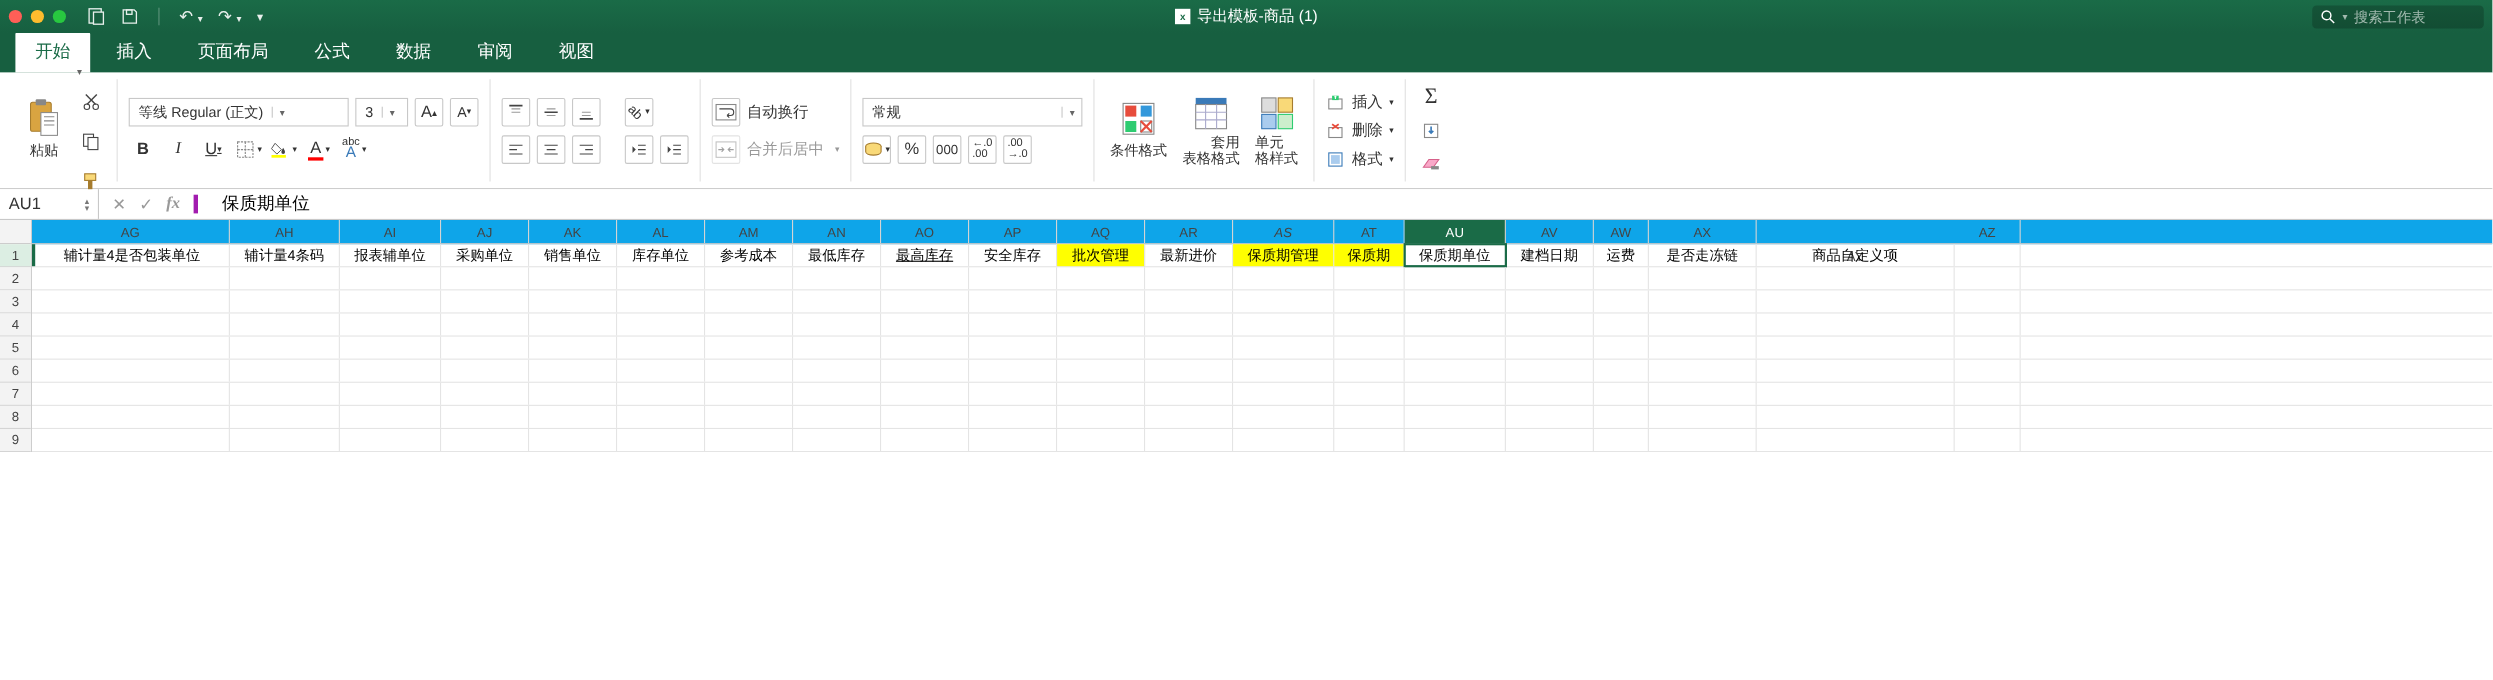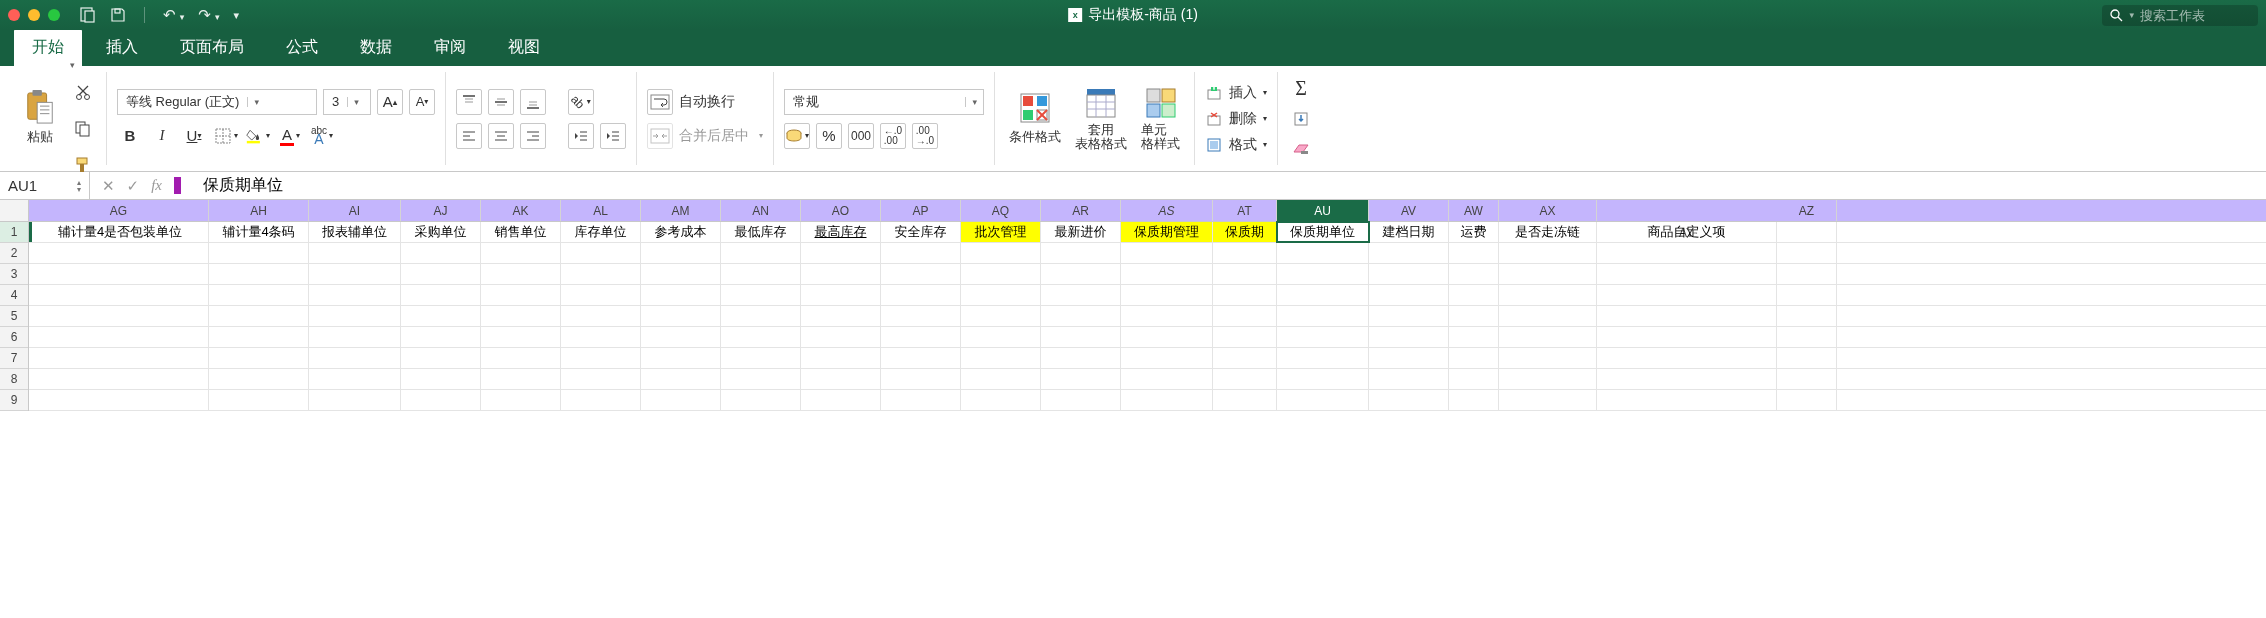--- a/index.html
+++ b/index.html
@@ -39,31 +39,31 @@
   .font-name { width: 200px; }
   .font-size { width: 48px; }
   
   svg { display: block; }
   
   
   .fbar { height: 28px; border-bottom: 1px solid #c8c8c8; display: flex; align-items: center; background: #fff; }
   .namebox { width: 90px; border-right: 1px solid #c8c8c8; padding: 0 8px; font-size: 15px; display: flex; align-items: center; justify-content: space-between; height: 100%; }
   .namebox .spin { display: flex; flex-direction: column; font-size: 8px; color: #777; line-height: 7px; }
   .fbar-btns { display: flex; gap: 12px; padding: 0 12px; color: #999; font-size: 15px; align-items: center; }
-  .fx { font-style: italic; font-family: Georgia, serif; border-right: 7px solid #a21caf; padding-right: 12px; height: 100%; display: flex; align-items: center; }
+  .fx { font-style: italic; font-family: Georgia, serif; border-right: 4px solid #a21caf; padding-right: 12px; height: 100%; display: flex; align-items: center; font-weight: bold; }
   .formula-input { flex: 1; padding: 0 10px; font-size: 16px; border: none; outline: none; }
   
   
   .grid { display: flex; }
   .rowhdrs { display: flex; flex-direction: column; border-right: 1px solid #c8c8c8; }
   .corner { height: 22px; background: #f3f3f3; border-bottom: 1px solid #c8c8c8; width: 28px; }
   .rowhdr { height: 21px; width: 28px; background: #f3f3f3; border-bottom: 1px solid #d4d4d4; display: flex; align-items: center; justify-content: center; font-size: 12px; color: #444; }
   .rowhdr.sel { background: #dceee3; }
   .gridmain { flex: 1; overflow: hidden; }
-  .colhdrs { display: flex; height: 22px; background: #c4b5fd; border-bottom: 1px solid #c8c8c8; }
+  .colhdrs { display: flex; height: 22px; background: #0ea5e9; border-bottom: 1px solid #c8c8c8; }
   .colhdr { border-right: 1px solid #d4d4d4; display: flex; align-items: center; justify-content: center; font-size: 12px; color: #444; flex-shrink: 0; }
   .colhdr.sel { background: #1a6b47; color: #fff; }
   .datarow { display: flex; height: 21px; border-bottom: 1px solid #e4e4e4; }
   .cell { border-right: 1px solid #e4e4e4; font-size: 13px; padding: 0 3px; display: flex; align-items: center; overflow: hidden; white-space: nowrap; flex-shrink: 0; }
   .cell.hl { background: #ffff00; }
   .cell.sel { outline: 2px solid #1a6b47; outline-offset: -1px; }
   .cell.r1 { font-size: 13px; color: #000; justify-content: center; }
   .r1-left-edge { border-left: 3px solid #1a6b47; }
   
   .ins-menu { display: flex; align-items: center; gap: 6px; font-size: 14px; cursor: pointer; padding: 2px 0; }
@@ -348,21 +348,21 @@
         <div class="ico">
             <svg width="32" height="32" viewBox="0 0 32 32">
               <rect x="2" y="2" width="28" height="6" fill="#3a7ab8"></rect>
               <rect x="2" y="8" width="28" height="22" fill="none" stroke="#888"></rect>
               <line x1="2" y1="15" x2="30" y2="15" stroke="#aac"></line>
               <line x1="2" y1="22" x2="30" y2="22" stroke="#aac"></line>
               <line x1="11" y1="8" x2="11" y2="30" stroke="#aac"></line>
               <line x1="21" y1="8" x2="21" y2="30" stroke="#aac"></line>
             </svg>
           </div>
-        <span style="white-space:pre-line;text-align:center;line-height:14px">套用
+        <span style="white-space:pre-line;text-align:right;line-height:14px">套用
 表格格式</span>
       </div>
       <div class="big-btn">
         <div class="ico">
             <svg width="32" height="32" viewBox="0 0 32 32">
               <rect x="2" y="2" width="13" height="13" fill="#ddd" stroke="#888"></rect>
               <rect x="17" y="2" width="13" height="13" fill="#f9d978" stroke="#a67c2e"></rect>
               <rect x="2" y="17" width="13" height="13" fill="#aaccee" stroke="#3a7ab8"></rect>
               <rect x="17" y="17" width="13" height="13" fill="#cceecc" stroke="#2ecc71"></rect>
             </svg>

